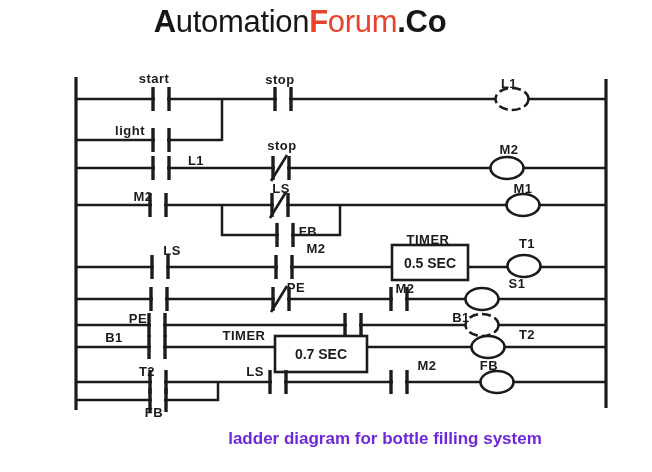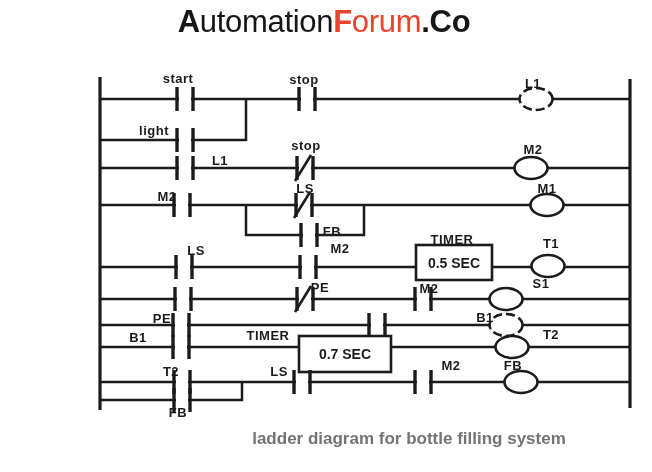--- a/index.html
+++ b/index.html
@@ -3,21 +3,20 @@
 <meta charset="utf-8">
 <style>
   html, body { margin: 0; padding: 0; background: #ffffff; }
   .page {
     position: relative;
     width: 620px;
     height: 472px;
     background: #ffffff;
     font-family: "Liberation Sans", "DejaVu Sans", sans-serif;
     overflow: hidden;
-    margin-left: 24px;
   }
   .brand {
     position: absolute;
     top: 3px;
     left: 0;
     width: 600px;
     text-align: center;
     font-size: 31px;
     letter-spacing: -0.3px;
     white-space: nowrap;
@@ -159,15 +158,15 @@
       <text x="509" y="87.5" text-anchor="middle" font-size="13" font-weight="600" fill="#1b1b1b" letter-spacing="0.5">L1</text>
       <text x="509" y="153.5" text-anchor="middle" font-size="13" font-weight="600" fill="#1b1b1b" letter-spacing="0.5">M2</text>
       <text x="523" y="192.5" text-anchor="middle" font-size="13" font-weight="600" fill="#1b1b1b" letter-spacing="0.5">M1</text>
       <text x="527" y="247.5" text-anchor="middle" font-size="13" font-weight="600" fill="#1b1b1b" letter-spacing="0.5">T1</text>
       <text x="517" y="287.5" text-anchor="middle" font-size="13" font-weight="600" fill="#1b1b1b" letter-spacing="0.5">S1</text>
       <text x="461" y="321.5" text-anchor="middle" font-size="13" font-weight="600" fill="#1b1b1b" letter-spacing="0.5">B1</text>
       <text x="527" y="338.5" text-anchor="middle" font-size="13" font-weight="600" fill="#1b1b1b" letter-spacing="0.5">T2</text>
       <text x="489" y="369.5" text-anchor="middle" font-size="13" font-weight="600" fill="#1b1b1b" letter-spacing="0.5">FB</text>
     </svg>
 
-  <div class="caption" style="color: #737373;">ladder diagram for bottle filling system</div>
+  <div class="caption" style="color: #6d28d9;">ladder diagram for bottle filling system</div>
 
 </div>
 
 </body></html>

